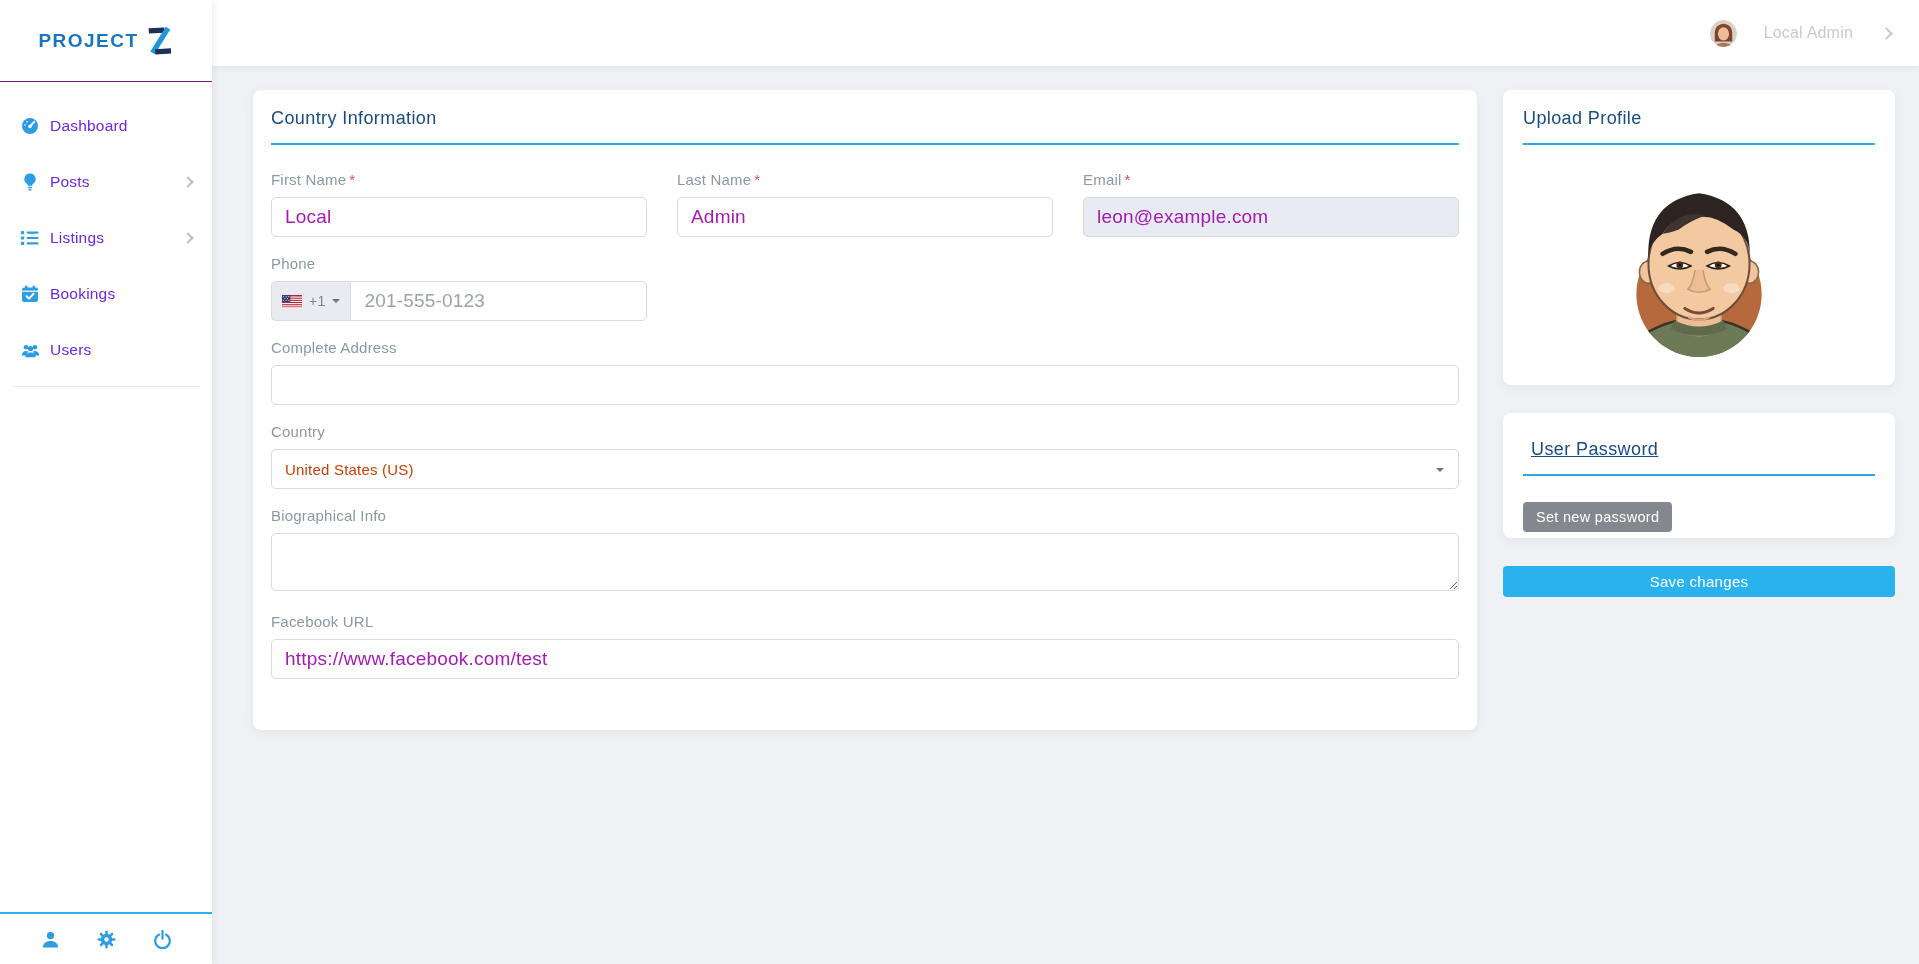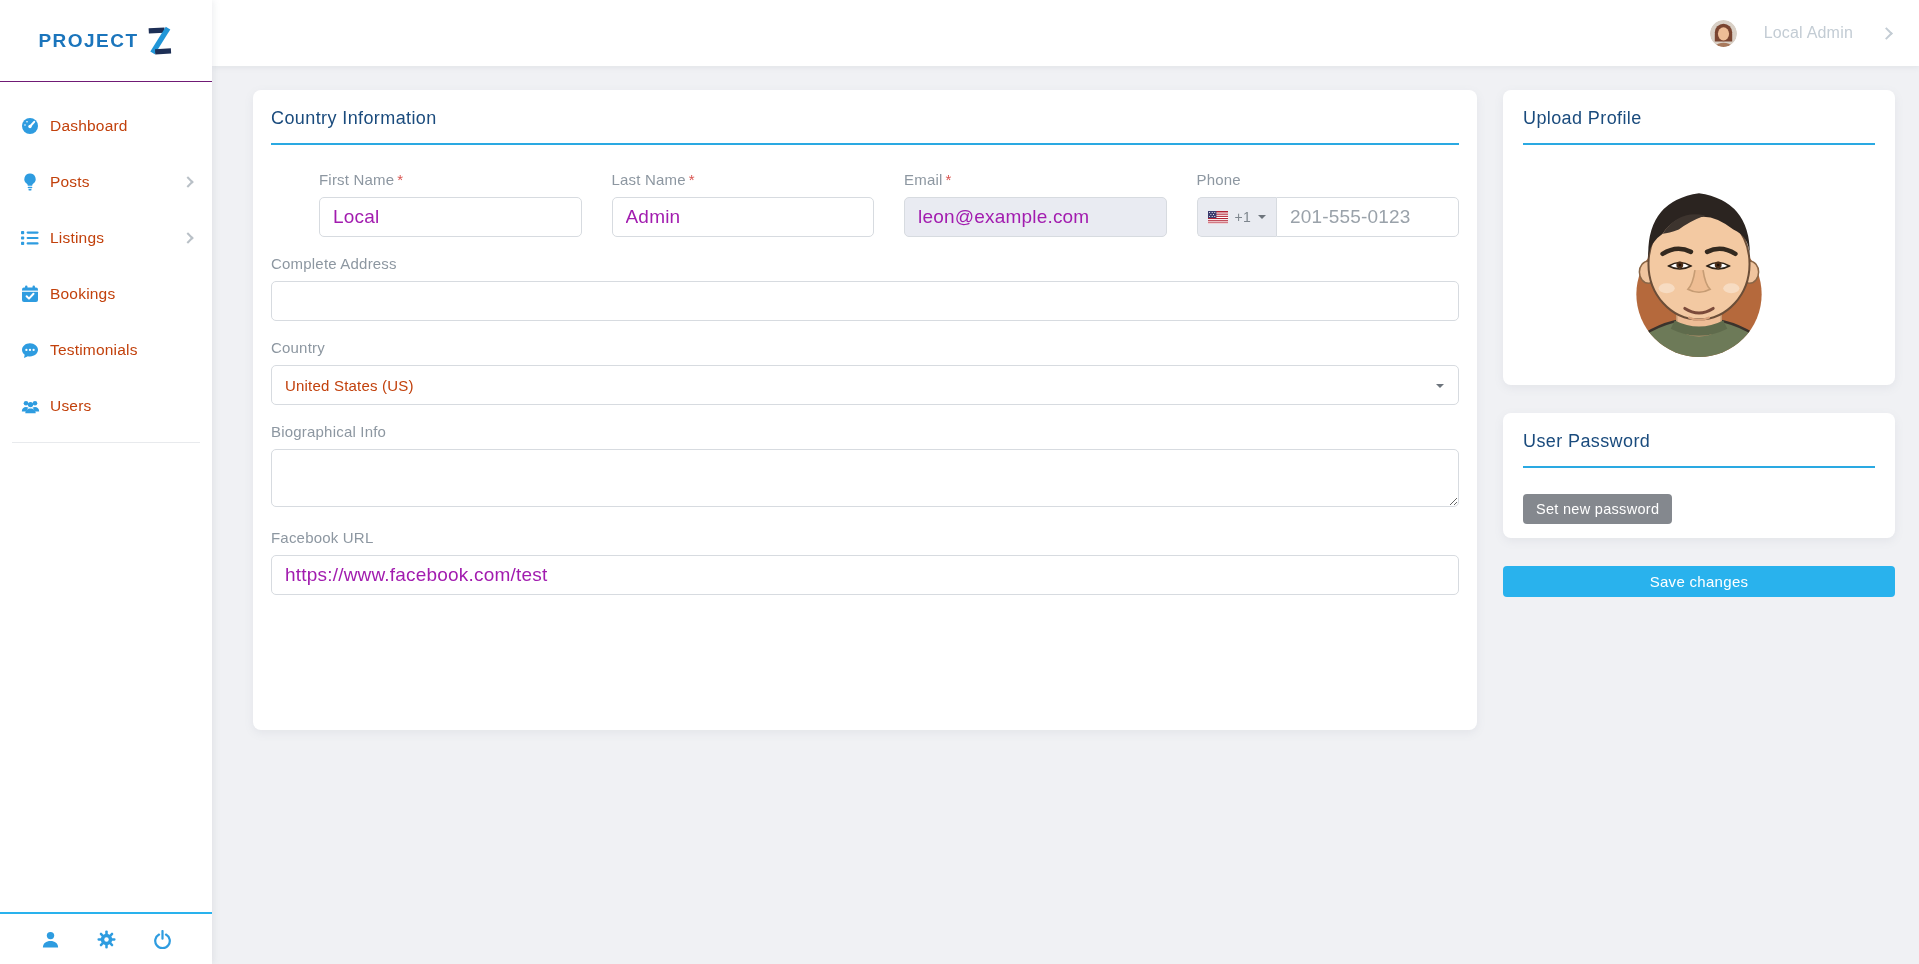--- a/index.html
+++ b/index.html
@@ -12,21 +12,21 @@
 
   
   .sidebar { position:absolute; left:0; top:0; width:212px; height:964px;
     background:#fff; box-shadow:2px 0 6px rgba(120,130,145,.12); z-index:10; }
   .logo { height:82px; display:flex; align-items:center; justify-content:center;
     gap:5px; border-bottom:1px solid #701a75; cursor:pointer; }
   .logo-text { font-size:19px; font-weight:bold; color:#1b75bc; letter-spacing:1.5px; }
   .nav { padding-top:16px; }
   .nav-item { height:56px; display:flex; align-items:center; padding:0 16px 0 20px; cursor:pointer; }
   .nicon { width:20px; height:18px; display:inline-flex; align-items:center; justify-content:center; }
-  .nlabel { flex:1; margin-left:10px; font-size:15.5px; color:#c2410c; }
+  .nlabel { flex:1; margin-left:10px; font-size:15.5px; color:#6d28d9; }
   .chev { width:8px; height:8px; border-right:2px solid #b9c0c7; border-top:2px solid #b9c0c7;
     transform:rotate(45deg); margin-right:4px; }
   .nav-divider { border-top:1px solid #e8eaed; margin:8px 12px 0 12px; }
   .side-footer { position:absolute; bottom:0; left:0; width:212px; height:52px;
     border-top:2px solid #29b2ed; display:flex; align-items:center; justify-content:space-around; padding:0 22px; }
   .sf-btn { background:none; border:none; padding:4px; cursor:pointer; display:flex; }
 
   
   .topbar { position:absolute; left:212px; right:0; top:0; height:66px; background:#fff;
     box-shadow:0 2px 5px rgba(120,130,145,.10); display:flex; align-items:center;
@@ -42,21 +42,21 @@
     padding:24px 24px 0 41px; display:flex; gap:26px; align-items:flex-start; }
   .card { background:#fff; border-radius:8px; box-shadow:0 3px 10px rgba(120,130,145,.10); }
   .card-main { width:1224px; height:640px; padding:18px 18px 0 18px; }
   .right-col { width:392px; flex:none; }
   .card-upload { height:295px; padding:18px 20px 0 20px; }
   .card-pass   { height:125px; padding:18px 20px 0 20px; margin-top:28px; }
   .card-title { font-size:18px; font-weight:500; color:#1a4b7d; letter-spacing:.4px; }
   .hr-accent { border:0; border-top:2px solid #2aa9e2; margin:14px 0 26px 0; }
 
   
-  .grid2 { display:grid; grid-template-columns:1fr 1fr 1fr 1fr; column-gap:30px;margin-left:48px; }
+  .grid2 { display:grid; grid-template-columns:1fr 1fr 1fr; column-gap:30px; }
   .form-group { margin-bottom:18px; }
   .flabel { display:block; font-size:15px; color:#8d97a1; margin-bottom:9px; }
   .req { color:#d9534f; margin-left:3px; }
   .tinput { width:100%; height:40px; border:1px solid #d7dbe0; border-radius:5px;
     padding:0 13px; font-size:19px; color:#a21caf; background:#fff;
     font-family:"Liberation Sans", sans-serif; letter-spacing:.2px; outline:none; }
   .tinput::placeholder { color:#9aa2aa; opacity:1; }
   .tinput.readonly { background:#e9ebf2; }
   textarea.tinput { height:58px; padding:9px 13px; resize:both; }
   .input-group { display:flex; }
@@ -139,31 +139,20 @@
       <span class="nicon">
         <svg width="18" height="18" viewBox="0 0 18 18">
             <rect x="1" y="2.6" width="16" height="14.4" rx="2" fill="#2e9ce0"></rect>
             <rect x="1" y="5.6" width="16" height="1.2" fill="#fff"></rect>
             <rect x="4" y="0.6" width="2.5" height="4" rx="1.2" fill="#2e9ce0"></rect>
             <rect x="11.5" y="0.6" width="2.5" height="4" rx="1.2" fill="#2e9ce0"></rect>
             <path d="M5.6 11.2l2.4 2.4 4.5-4.8" stroke="#fff" stroke-width="2" fill="none" stroke-linecap="round" stroke-linejoin="round"></path>
           </svg>
       </span>
       <span class="nlabel">Bookings</span>
-    </div>
-    <div class="nav-item">
-      <span class="nicon">
-        <svg width="18" height="17" viewBox="0 0 18 17">
-            <path d="M9 1.2C4.6 1.2 1 4.1 1 7.8c0 2 1 3.8 2.7 5L3 16l3.9-1.8c.68.15 1.4.25 2.1.25 4.4 0 8-2.9 8-6.6S13.4 1.2 9 1.2z" fill="#2e9ce0"></path>
-            <circle cx="5.4" cy="7.9" r="1.15" fill="#fff"></circle>
-            <circle cx="9" cy="7.9" r="1.15" fill="#fff"></circle>
-            <circle cx="12.6" cy="7.9" r="1.15" fill="#fff"></circle>
-          </svg>
-      </span>
-      <span class="nlabel">Testimonials</span>
     </div>
     <div class="nav-item">
       <span class="nicon">
         <svg width="19" height="16" viewBox="0 0 19 16">
             <g fill="#2e9ce0">
               <circle cx="5" cy="5.2" r="2.3"></circle>
               <circle cx="14" cy="5.2" r="2.3"></circle>
               <path d="M.8 13.6c0-3 1.9-4.5 4.2-4.5.9 0 1.8.25 2.5.75-1.2 1-1.9 2.3-1.9 3.75z"></path>
               <path d="M18.2 13.6c0-3-1.9-4.5-4.2-4.5-.9 0-1.8.25-2.5.75 1.2 1 1.9 2.3 1.9 3.75z"></path>
               <circle cx="9.5" cy="6.6" r="2.7"></circle>
@@ -345,20 +334,20 @@
           <path d="M76 98 q-2 14 -7 19 q11 6 22 0 q-5 -5 -7 -19" fill="#eebd93" stroke="#c69c74" stroke-width="1.6"></path>
           <path d="M66 136 q14 9 28 0" stroke="#7a4a3a" stroke-width="3" fill="none" stroke-linecap="round"></path>
           <path d="M70 145 q10 5 20 0" stroke="#d8a37e" stroke-width="2" fill="none" stroke-linecap="round"></path>
           <ellipse cx="48" cy="116" rx="8" ry="5" fill="#ffffff" opacity=".35"></ellipse>
           <ellipse cx="112" cy="116" rx="8" ry="5" fill="#ffffff" opacity=".35"></ellipse>
         </svg>
       </div>
     </section>
 
     <section class="card card-pass">
-      <h2 class="card-title" style="margin:0;">User Password</h2>
+      <h2 class="card-title" style="margin:8px;text-decoration:underline;">User Password</h2>
       <hr class="hr-accent">
       <button class="btn-secondary">Set new password</button>
     </section>
 
     <button class="btn-save">Save changes</button>
   </div>
 </main>
 
 </body></html>

